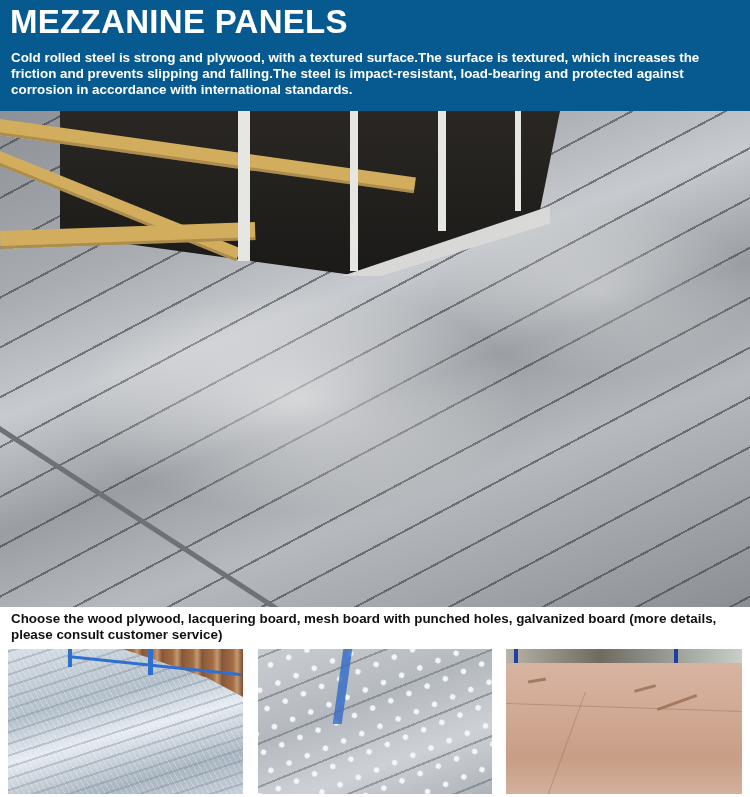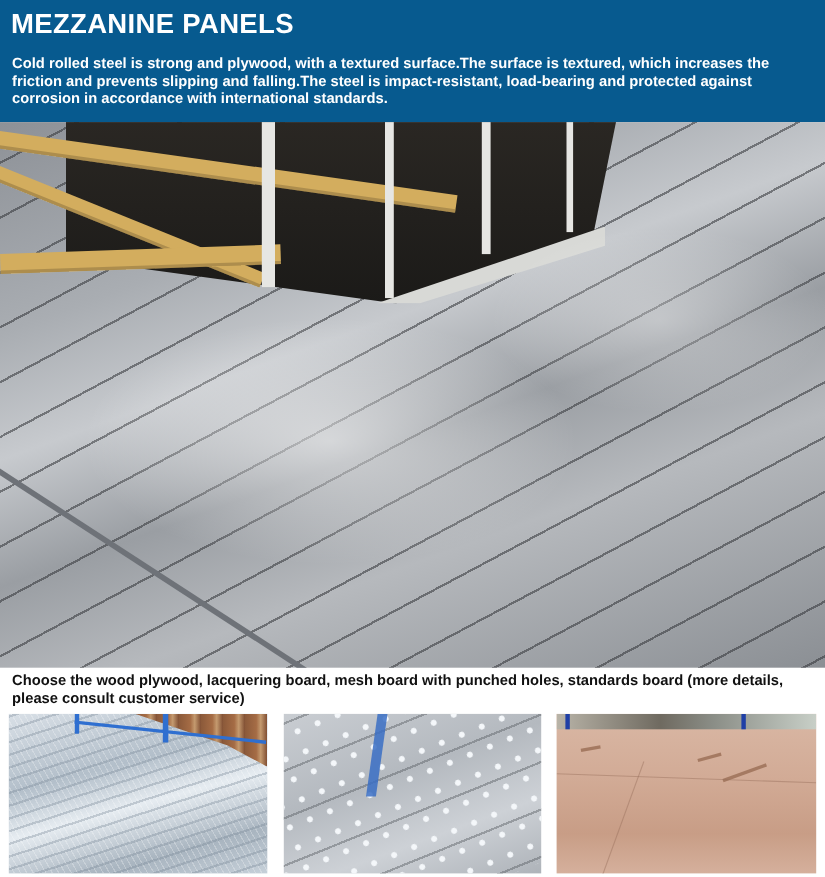--- a/index.html
+++ b/index.html
@@ -6,21 +6,21 @@
     html, body { width: 750px; height: 797px; background: #ffffff; overflow: hidden; }
     body { font-family: "Liberation Sans", "DejaVu Sans", sans-serif; position: relative; }
 
     .header {
       position: absolute; left: 0; top: 0; width: 750px; height: 111px;
       background: #075a8f;
       color: #ffffff;
     }
     .header .title {
       position: absolute; left: 10px; top: 6px;
-      font-size: 25px; font-weight: bold; letter-spacing: 0.3px;
+      font-size: 33px; font-weight: bold; letter-spacing: 0.3px;
       line-height: 32px;
     }
     .header .desc {
       position: absolute; left: 11px; top: 50px; width: 730px;
       font-size: 13.4px; font-weight: bold; line-height: 16px;
     }
 
     
     .main-photo {
       position: absolute; left: 0; top: 111px; width: 750px; height: 496px;
@@ -122,21 +122,21 @@
   <div class="beam" style="left:0; top:120px; width:255px; height:18px; transform: rotate(-2deg); transform-origin: left top;"></div>
   <div class="rail" style="left:238px; top:0; width:12px; height:150px;"></div>
   <div class="rail" style="left:350px; top:0; width:8px; height:160px;"></div>
   <div class="rail" style="left:438px; top:0; width:8px; height:120px;"></div>
   <div class="rail" style="left:515px; top:0; width:6px; height:100px;"></div>
   <div class="stair"></div>
   <div class="frame-line" style="left:0; top:315px; width:420px; height:5px; transform: rotate(33deg); transform-origin: left top;"></div>
   <div class="shine"></div>
 </div>
 
-<div class="choose-text">Choose the wood plywood, lacquering board, mesh board with punched holes, standards board (more details, please consult customer service)</div>
+<div class="choose-text">Choose the wood plywood, lacquering board, mesh board with punched holes, galvanized board (more details, please consult customer service)</div>
 
 <div class="thumb thumb-1">
   <div class="texture"></div>
   <div class="boxes"></div>
   <div class="post" style="left:60px; top:0; width:4px; height:18px;"></div>
   <div class="post" style="left:140px; top:0; width:5px; height:26px;"></div>
   <div class="post" style="left:60px; top:6px; width:175px; height:3px; transform: rotate(6deg); transform-origin:left top;"></div>
 </div>
 
 <div class="thumb thumb-2">

